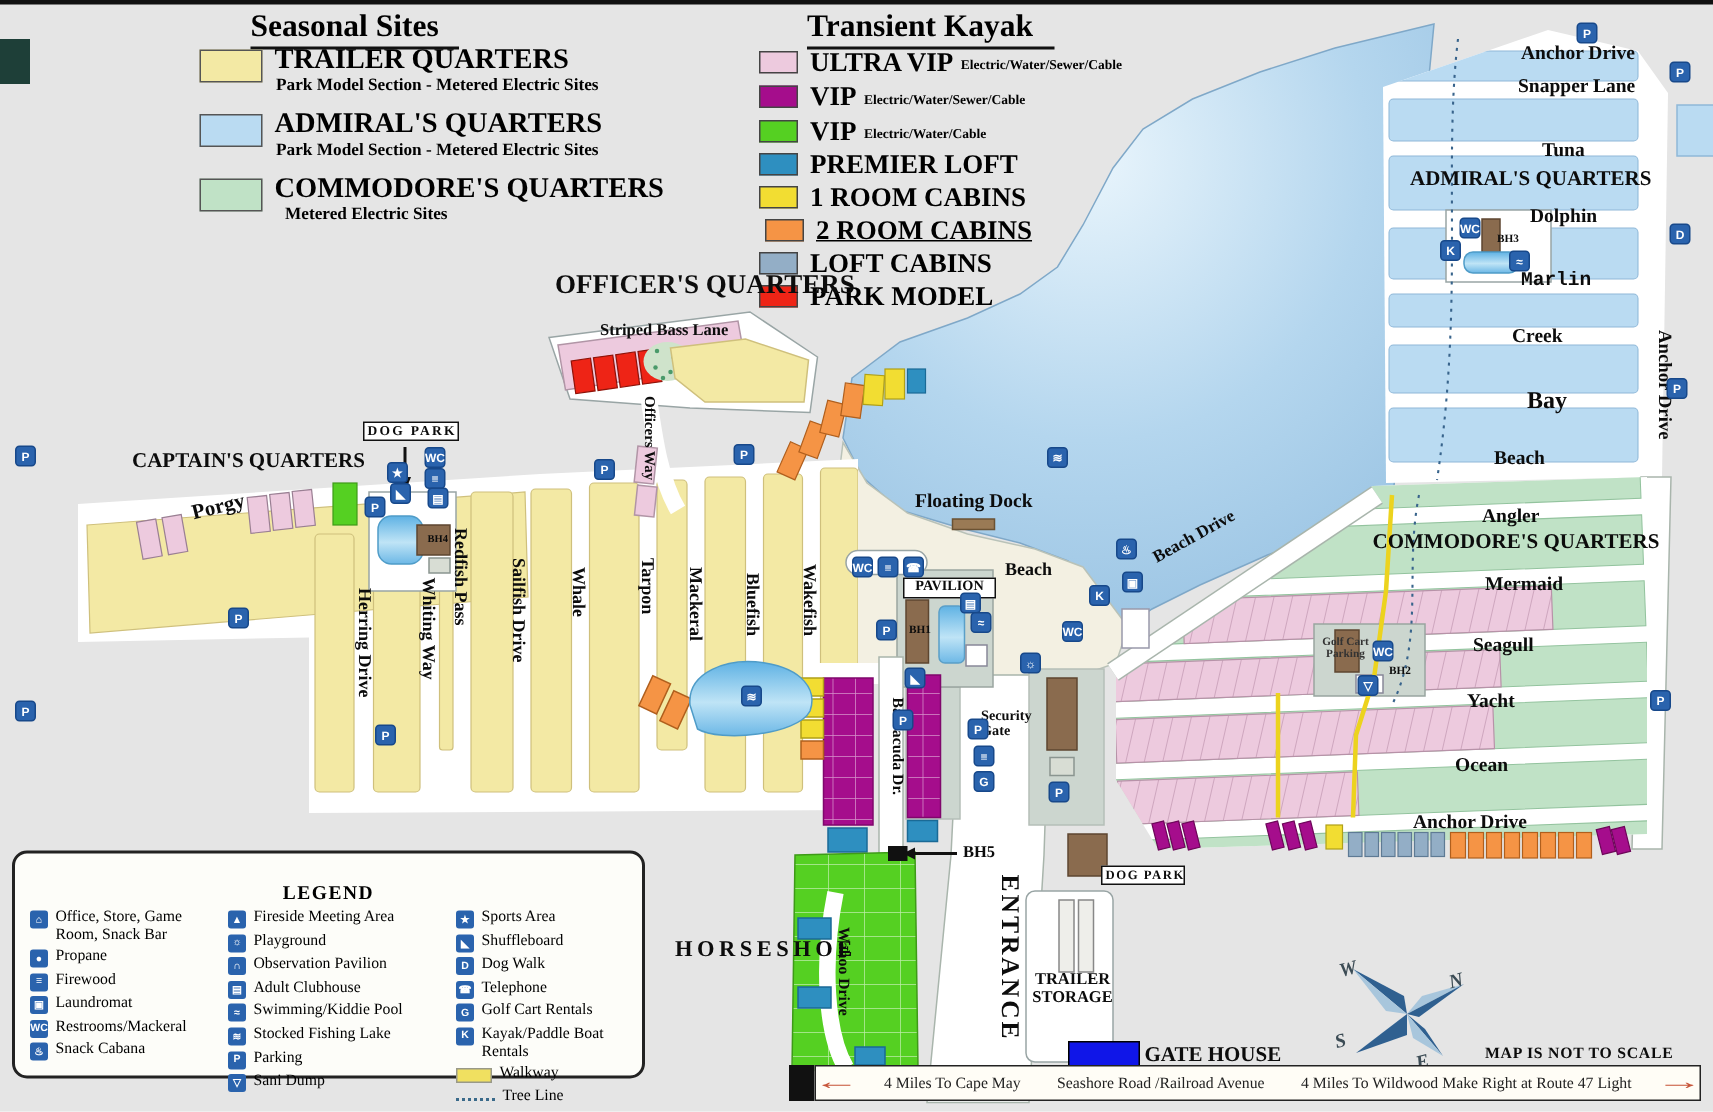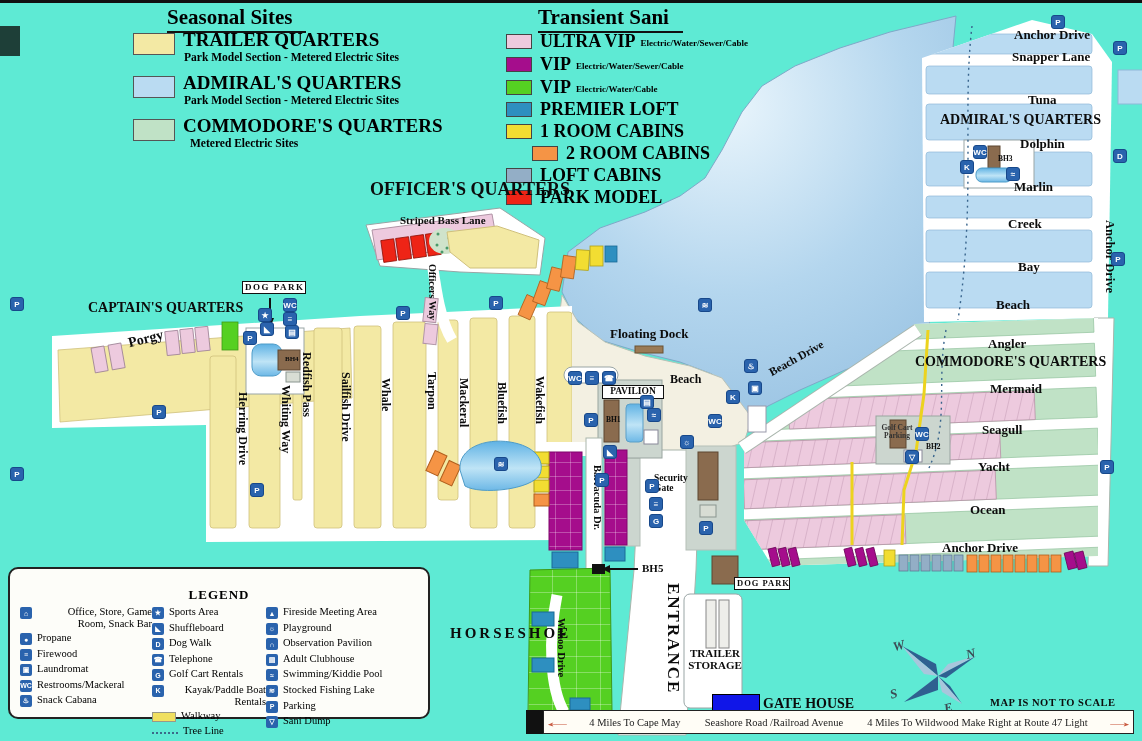--- a/index.html
+++ b/index.html
@@ -1,16 +1,16 @@
 <!DOCTYPE html>
 <html><head>
 <meta charset="utf-8">
 <style>
   html,body{margin:0;padding:0;}
-  .stage{position:relative;width:1142px;height:741px;background:#5eead4;overflow:hidden;
+  .stage{position:relative;width:1142px;height:741px;background:#e5e5e5;overflow:hidden;
          font-family:"Liberation Serif",serif;}
   .topline{position:absolute;left:0;top:0;width:1142px;height:3px;background:#111;}
   .cornerpatch{position:absolute;left:0;top:26px;width:20px;height:30px;background:#1e3f38;}
   svg.base{position:absolute;left:0;top:0;}
 
   .lbl{position:absolute;font-family:"Liberation Serif",serif;font-weight:bold;color:#0c0c0c;
        white-space:nowrap;line-height:1.05;}
   .vlbl{transform:rotate(90deg);transform-origin:0 0;}
   .wrap{white-space:normal;}
   .ctr{text-align:center;}
@@ -36,21 +36,21 @@
   .c-prem{background:#2e8fc0}.c-c1{background:#f2dd32}.c-c2{background:#f59445}
   .c-loft{background:#93aec6}.c-pm{background:#ee2416}
 
   
   .legendbox{position:absolute;left:8px;top:567px;width:422px;height:152px;background:#fdfdf9;
              border:2px solid #222;border-radius:10px;box-sizing:border-box;padding:4px 10px 2px;}
   .legendbox h3{margin:14px 0 3px;text-align:center;font-size:13px;letter-spacing:1px;}
   .lcols{display:flex;}
   .lcol{display:flex;flex-direction:column;}
   .lcol1{width:132px}.lcol2{width:152px}.lcol3{flex:1}
-  .litem{display:flex;gap:5px;margin-bottom:2.6px;font-size:10.5px;line-height:1.12;align-items:flex-start;text-align:right;}
+  .litem{display:flex;gap:5px;margin-bottom:2.6px;font-size:10.5px;line-height:1.12;align-items:flex-start;}
   .licon{width:12px;height:12px;background:#2a63ad;border-radius:2px;color:#fff;
          font:bold 7px "Liberation Sans",sans-serif;display:flex;align-items:center;
          justify-content:center;flex:none;margin-top:1px;}
   .lwalk{width:24px;height:10px;background:#f0e060;border:1px solid #998;flex:none;margin-top:2px;box-sizing:border-box;}
   .ltree{width:26px;border-top:2px dotted #3a6a8a;flex:none;margin-top:7px;}
 
   
   .speedsign{position:absolute;left:770px;top:636px;width:62px;height:84px;background:#fff;
              border:2.5px solid #333;border-radius:10px;box-sizing:border-box;text-align:center;
              font-weight:bold;color:#111;}
@@ -344,21 +344,21 @@
     <div class="ssub" style="left:184px;top:51px;">Park Model Section - Metered Electric Sites</div>
     <div class="swatch c-adm" style="left:133px;top:76px;width:42px;height:22px;"></div>
     <div class="sname" style="left:183px;top:72px;">ADMIRAL'S QUARTERS</div>
     <div class="ssub" style="left:184px;top:94px;">Park Model Section - Metered Electric Sites</div>
     <div class="swatch c-com" style="left:133px;top:119px;width:42px;height:22px;"></div>
     <div class="sname" style="left:183px;top:115px;">COMMODORE'S QUARTERS</div>
     <div class="ssub" style="left:190px;top:137px;">Metered Electric Sites</div>
   </div>
 
   <div>
-    <div class="ltitle" style="left:538px;top:5px;position:absolute;">Transient Sani</div>
+    <div class="ltitle" style="left:538px;top:5px;position:absolute;">Transient Kayak</div>
     <div class="trow" style="left:506px;top:30px;">
       <span class="tsw c-ultra"></span>
       <span class="tname">ULTRA VIP</span>
       <span class="tsub">Electric/Water/Sewer/Cable</span>
     </div>
     <div class="trow" style="left:506px;top:53px;">
       <span class="tsw c-vip"></span>
       <span class="tname">VIP</span>
       <span class="tsub">Electric/Water/Sewer/Cable</span>
     </div>
@@ -368,21 +368,21 @@
       <span class="tsub">Electric/Water/Cable</span>
     </div>
     <div class="trow" style="left:506px;top:98px;">
       <span class="tsw c-prem"></span>
       <span class="tname">PREMIER LOFT</span>
     </div>
     <div class="trow" style="left:506px;top:120px;">
       <span class="tsw c-c1"></span>
       <span class="tname">1 ROOM CABINS</span>
     </div>
-    <div class="trow" style="left:532px;top:142px;">
+    <div class="trow" style="left:510px;top:142px;text-decoration:underline;">
       <span class="tsw c-c2"></span>
       <span class="tname">2 ROOM CABINS</span>
     </div>
     <div class="trow" style="left:506px;top:164px;">
       <span class="tsw c-loft"></span>
       <span class="tname">LOFT CABINS</span>
     </div>
     <div class="trow" style="left:506px;top:186px;">
       <span class="tsw c-pm"></span>
       <span class="tname">PARK MODEL</span>
@@ -410,23 +410,23 @@
   <div class="lbl" style="left:606px;top:416px;font-size:7.5px;">BH1</div>
   <div class="lbl" style="left:285px;top:356px;font-size:7px;">BH4</div>
   <div class="lbl wrap" style="left:654px;top:474px;width:50px;font-size:9.5px;">Security Gate</div>
   <div class="lbl" style="left:766px;top:352px;font-size:11.5px;transform:rotate(-29deg);">Beach Drive</div>
 
   <div class="lbl" style="left:940px;top:113px;font-size:14px;">ADMIRAL'S QUARTERS</div>
   <div class="lbl" style="left:1014px;top:28px;font-size:13px;">Anchor Drive</div>
   <div class="lbl" style="left:1012px;top:50px;font-size:13px;">Snapper Lane</div>
   <div class="lbl" style="left:1028px;top:93px;font-size:13px;">Tuna</div>
   <div class="lbl" style="left:1020px;top:137px;font-size:13px;font-family:Liberation Serif, serif;">Dolphin</div>
-  <div class="lbl" style="left:1014px;top:180px;font-size:13px;">Marlin</div>
+  <div class="lbl" style="left:1014px;top:180px;font-size:13px;font-family:Liberation Mono, monospace;">Marlin</div>
   <div class="lbl" style="left:1008px;top:217px;font-size:13px;">Creek</div>
-  <div class="lbl" style="left:1018px;top:260px;font-size:13px;">Bay</div>
+  <div class="lbl" style="left:1018px;top:260px;font-size:16px;">Bay</div>
   <div class="lbl" style="left:996px;top:298px;font-size:13px;">Beach</div>
   <div class="lbl vlbl" style="left:1116px;top:220px;font-size:12.5px;">Anchor Drive</div>
   <div class="lbl" style="left:998px;top:155px;font-size:7.5px;">BH3</div>
 
   <div class="lbl" style="left:915px;top:355px;font-size:14px;">COMMODORE'S QUARTERS</div>
   <div class="lbl" style="left:988px;top:337px;font-size:13px;">Angler</div>
   <div class="lbl" style="left:990px;top:382px;font-size:13px;">Mermaid</div>
   <div class="lbl" style="left:982px;top:423px;font-size:13px;">Seagull</div>
   <div class="lbl" style="left:978px;top:460px;font-size:13px;">Yacht</div>
   <div class="lbl" style="left:970px;top:503px;font-size:13px;">Ocean</div>
@@ -516,20 +516,54 @@
           </div>
         <div class="litem">
             <span class="licon">WC</span>
             <span>Restrooms/Mackeral</span>
           </div>
         <div class="litem">
             <span class="licon">♨</span>
             <span>Snack Cabana</span>
           </div>
       </div>
+      <div class="lcol lcol2">
+        <div class="litem">
+            <span class="licon">▲</span>
+            <span>Fireside Meeting Area</span>
+          </div>
+        <div class="litem">
+            <span class="licon">☼</span>
+            <span>Playground</span>
+          </div>
+        <div class="litem">
+            <span class="licon">∩</span>
+            <span>Observation Pavilion</span>
+          </div>
+        <div class="litem">
+            <span class="licon">▤</span>
+            <span>Adult Clubhouse</span>
+          </div>
+        <div class="litem">
+            <span class="licon">≈</span>
+            <span>Swimming/Kiddie Pool</span>
+          </div>
+        <div class="litem">
+            <span class="licon">≋</span>
+            <span>Stocked Fishing Lake</span>
+          </div>
+        <div class="litem">
+            <span class="licon">P</span>
+            <span>Parking</span>
+          </div>
+        <div class="litem">
+            <span class="licon">▽</span>
+            <span>Sani Dump</span>
+          </div>
+      </div>
       <div class="lcol lcol3">
         <div class="litem">
             <span class="licon">★</span>
             <span>Sports Area</span>
           </div>
         <div class="litem">
             <span class="licon">◣</span>
             <span>Shuffleboard</span>
           </div>
         <div class="litem">
@@ -548,54 +582,20 @@
             <span class="licon">K</span>
             <span>Kayak/Paddle Boat Rentals</span>
           </div>
         <div class="litem">
             <span class="lwalk"></span>
             <span>Walkway</span>
           </div>
         <div class="litem">
             <span class="ltree"></span>
             <span>Tree Line</span>
-          </div>
-      </div>
-      <div class="lcol lcol2">
-        <div class="litem">
-            <span class="licon">▲</span>
-            <span>Fireside Meeting Area</span>
-          </div>
-        <div class="litem">
-            <span class="licon">☼</span>
-            <span>Playground</span>
-          </div>
-        <div class="litem">
-            <span class="licon">∩</span>
-            <span>Observation Pavilion</span>
-          </div>
-        <div class="litem">
-            <span class="licon">▤</span>
-            <span>Adult Clubhouse</span>
-          </div>
-        <div class="litem">
-            <span class="licon">≈</span>
-            <span>Swimming/Kiddie Pool</span>
-          </div>
-        <div class="litem">
-            <span class="licon">≋</span>
-            <span>Stocked Fishing Lake</span>
-          </div>
-        <div class="litem">
-            <span class="licon">P</span>
-            <span>Parking</span>
-          </div>
-        <div class="litem">
-            <span class="licon">▽</span>
-            <span>Sani Dump</span>
           </div>
       </div>
     </div>
   </div>
 
   <div class="roadbar">
     <div class="blk"></div>
     <div class="bar">
       <span class="arr">←</span>
       <span>4 Miles To Cape May</span>

